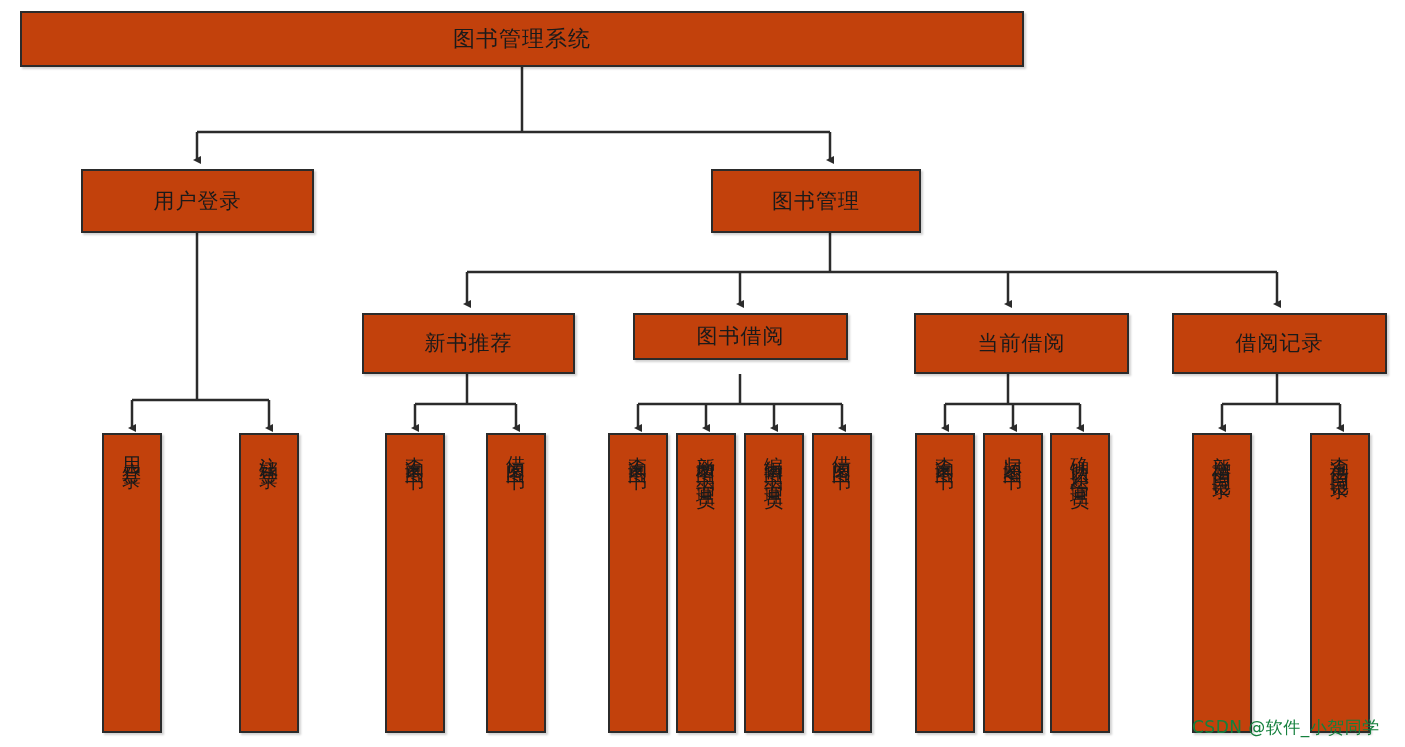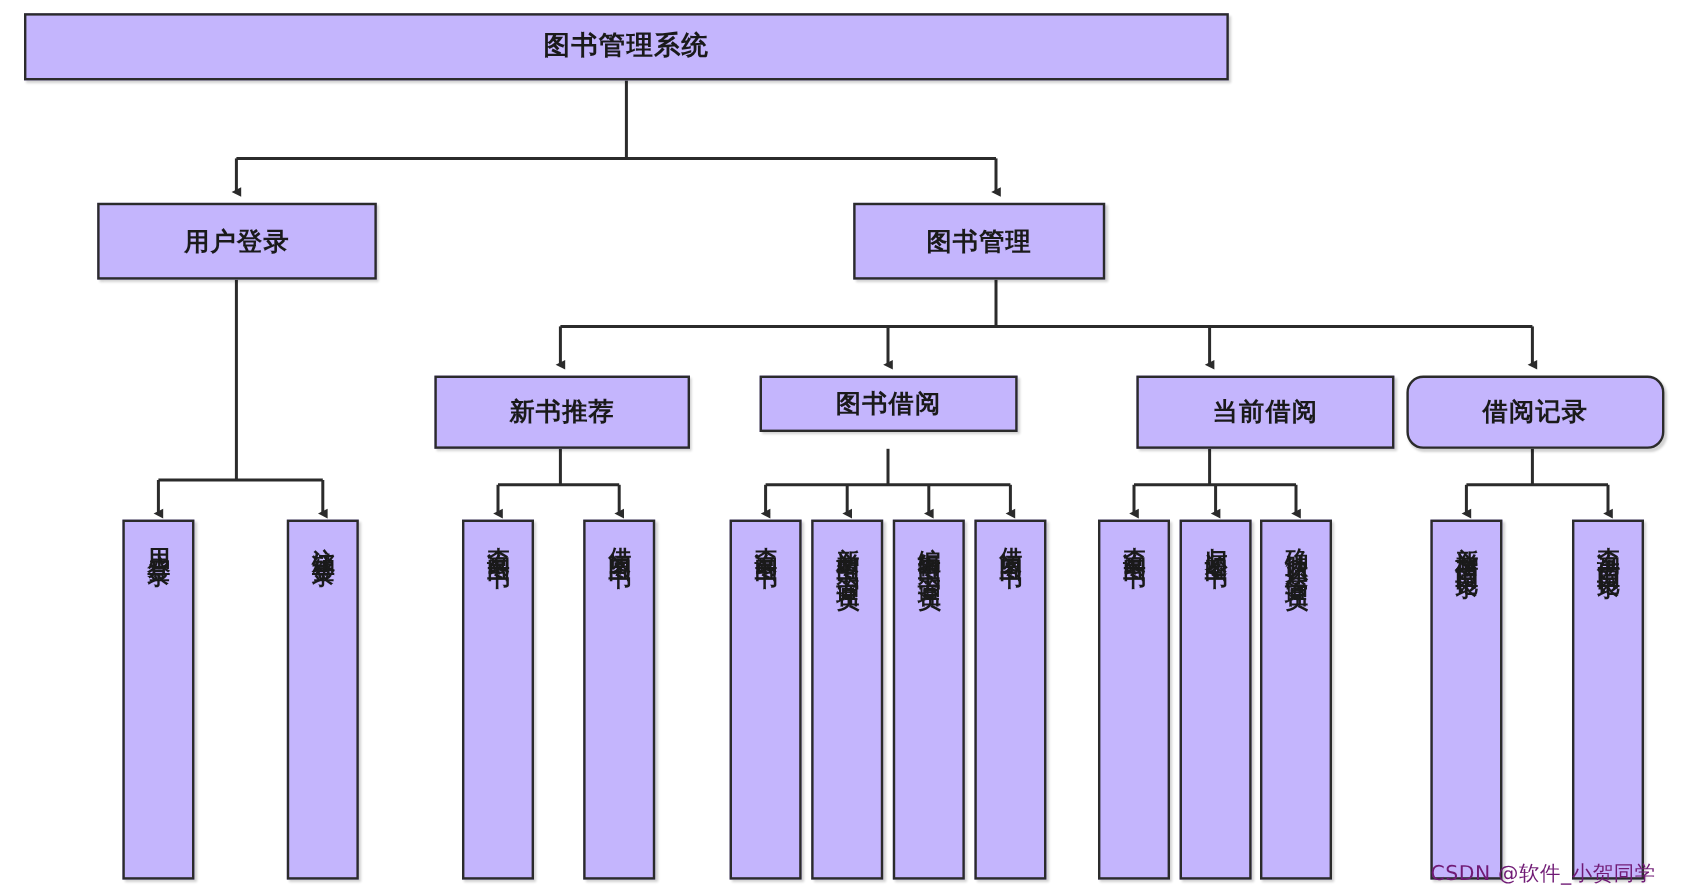--- a/index.html
+++ b/index.html
@@ -22,28 +22,27 @@
     position: absolute;
     left: 0;
     top: 0;
     width: 1405px;
     height: 747px;
     pointer-events: none;
   }
   .node {
     position: absolute;
     box-sizing: border-box;
-    background: #c4b5fd;
+    background: #c2410c;
     border: 2px solid #2b2b2b;
     box-shadow: 2px 2px 2px rgba(0,0,0,0.18);
     display: flex;
     align-items: center;
     justify-content: center;
     color: #1a1a1a;
-    font-weight: bold;
   }
   .node .label {
     font-size: 21px;
     line-height: 1.15;
     letter-spacing: 1px;
     white-space: nowrap;
   }
   .node.root .label { font-size: 22px; }
   .node.lvl2 .label { font-size: 21px; }
   .node.lvl3 .label { font-size: 21px; }
@@ -59,21 +58,21 @@
     text-orientation: upright;
     font-size: 19px;
     letter-spacing: 5px;
     line-height: 1;
     white-space: nowrap;
     transform: rotate(0deg);
   }
   .watermark {
     position: absolute;
     font-size: 17px;
-    color: #701a75;
+    color: #15803d;
     white-space: nowrap;
     letter-spacing: 0.5px;
   }
 </style>
 </head>
 <body>
 
 <div id="canvas">
 
   <svg class="links" viewBox="0 0 1405 747">
@@ -136,24 +135,24 @@
   <div class="node lvl2" style="left:711px; top:169px; width:210px; height:64px;">
     <span class="label">图书管理</span>
   </div>
 
   <div class="node lvl3" style="left:362px; top:313px; width:213px; height:61px;">
     <span class="label">新书推荐</span>
   </div>
   <div class="node lvl3" style="left:633px; top:313px; width:215px; height:47px;">
     <span class="label">图书借阅</span>
   </div>
-  <div class="node lvl3" style="left:947px; top:313px; width:215px; height:61px;">
+  <div class="node lvl3" style="left:914px; top:313px; width:215px; height:61px;">
     <span class="label">当前借阅</span>
   </div>
-  <div class="node lvl3" style="left:1172px; top:313px; width:215px; height:61px;border-radius:14px;">
+  <div class="node lvl3" style="left:1172px; top:313px; width:215px; height:61px;">
     <span class="label">借阅记录</span>
   </div>
 
   <div class="node leaf" style="left:102px; top:433px; width:60px; height:300px;">
     <span class="label">用户登录</span>
   </div>
   <div class="node leaf" style="left:239px; top:433px; width:60px; height:300px;">
     <span class="label">注销登录</span>
   </div>
 

